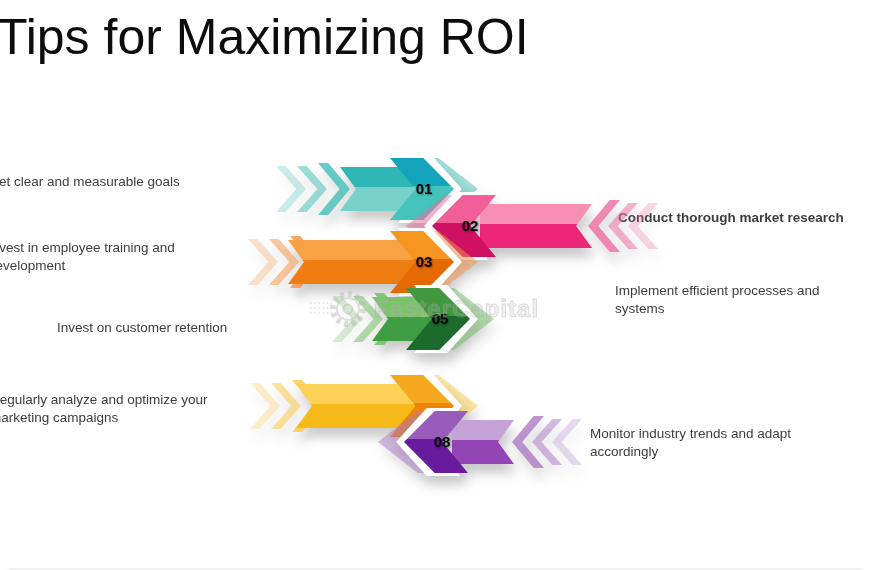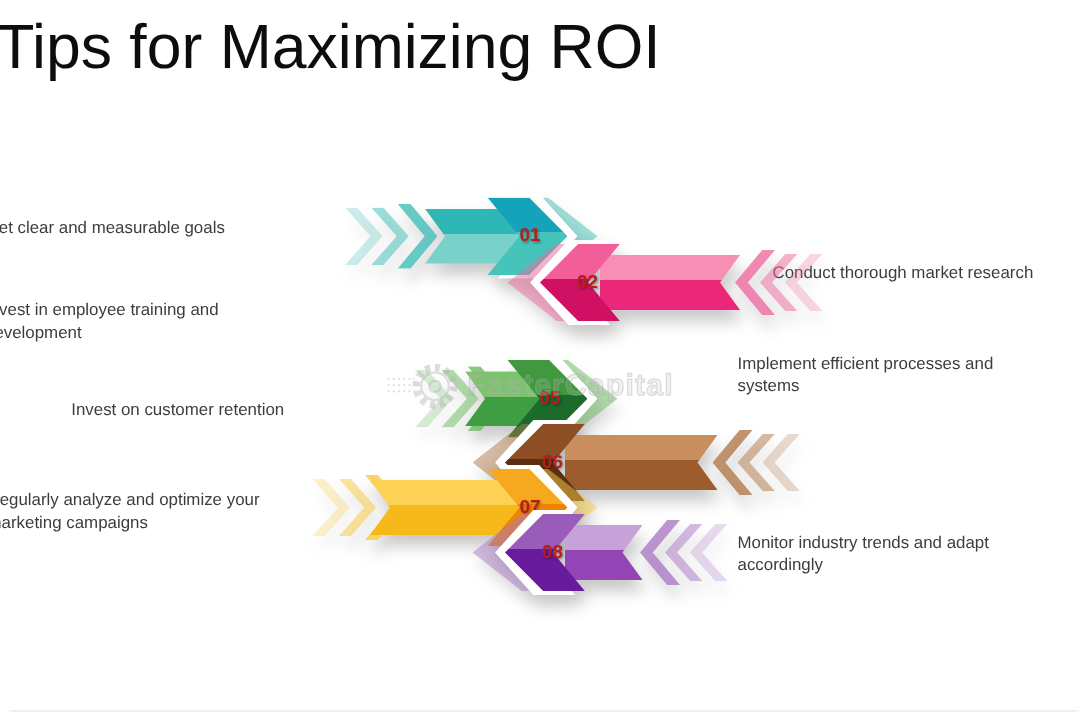--- a/index.html
+++ b/index.html
@@ -9,22 +9,22 @@
   
   .title{position:absolute;left:-3px;top:8px;margin:0;font-size:50px;font-weight:400;
          color:#0d0d0d;letter-spacing:0;white-space:nowrap;}
 
   
   .lbl{position:absolute;font-size:13.5px;line-height:18px;color:#3d3d3d;}
   .l1{left:-10px;top:173px;width:240px;}
   .l2{left:-12px;top:239px;width:206px;}
   .l3{left:57px;top:319px;width:240px;}
   .l4{left:-10px;top:391px;width:234px;}
-  .l5{left:618px;top:209px;width:240px;}
-  .l6{left:590px;top:282px;width:222px;}
+  .l5{left:618px;top:209px;width:240px;font-weight:bold;}
+  .l6{left:615px;top:282px;width:222px;}
   .l7{left:623px;top:353px;width:210px;}
   .l8{left:590px;top:425px;width:224px;}
 
   
   .arrow{position:absolute;left:0;width:870px;height:62px;
          filter:drop-shadow(3px 9px 6px rgba(110,110,110,.38));}
   .r1{top:158px;z-index:2;--tail:276px;--bl:340px;--bw:86px;}
   .r2{top:195px;z-index:3;margin-left:28px;--tail:560px;--bl:452px;--bw:112px;}
   .r3{top:231px;z-index:4;--tail:248px;--bl:288px;--bw:138px;}
   .r4{top:267px;z-index:5;--tail:533px;--bl:452px;--bw:84px;}
@@ -36,21 +36,21 @@
   .arrow span{position:absolute;display:block;}
   .body{top:9px;height:44px;left:var(--bl);width:var(--bw);
         background:linear-gradient(180deg,var(--c1) 0,var(--c1) 46%,var(--c2) 46%,var(--c2) 100%);}
   .head{top:0;height:62px;width:64px;
         background:linear-gradient(180deg,var(--c3) 0,var(--c3) 45%,var(--c4) 45%,var(--c4) 100%);}
   .hbg{top:-3px;height:68px;width:64px;background:#fff;}
   .echo{top:0;height:62px;width:64px;background:var(--c5);opacity:.5;}
   .tc{top:8px;height:46px;width:30px;background:var(--c5);}
   .tc.t3{top:5px;height:52px;width:32px;}
   .num{top:0;height:62px;width:44px;line-height:62px;text-align:center;
-       font-size:15px;font-weight:bold;color:#b91c1c;text-shadow:1px 1px 2px rgba(0,0,0,.35);}
+       font-size:15px;font-weight:bold;color:#000000;text-shadow:1px 1px 2px rgba(0,0,0,.35);}
 
   
   .right .body{clip-path:polygon(0 0,100% 0,100% 100%,0 100%,16px 50%);}
   .right .head,.right .hbg{clip-path:polygon(0 0,52% 0,100% 50%,52% 100%,0 100%,40% 50%);}
   .right .echo{clip-path:polygon(0 0,38% 0,100% 50%,38% 100%,0 100%,62% 50%);}
   .right .tc{clip-path:polygon(0 0,32% 0,100% 50%,32% 100%,0 100%,68% 50%);}
   .right .head{left:390px;} .right .hbg{left:398px;} .right .echo{left:414px;} .right .num{left:402px;}
   .right .t1{left:var(--tail);opacity:.28;}
   .right .t2{left:calc(var(--tail) + 21px);opacity:.52;}
   .right .t3{left:calc(var(--tail) + 42px);opacity:.8;}
@@ -103,53 +103,52 @@
     <span class="tc t1"></span>
     <span class="tc t2"></span>
     <span class="tc t3"></span>
     <span class="body"></span>
     <span class="echo"></span>
     <span class="hbg"></span>
     <span class="head"></span>
     <span class="num">02</span>
   </div>
 
+  <div class="arrow right r3" style="--c1: #F9A145; --c2: #F07D12; --c3: #F6951F; --c4: #E56A06; --c5: #F59445;">
+    <span class="tc t1"></span>
+    <span class="tc t2"></span>
+    <span class="tc t3"></span>
+    <span class="body"></span>
+    <span class="echo"></span>
+    <span class="hbg"></span>
+    <span class="head"></span>
+    <span class="num">03</span>
+  </div>
 
 
   <div class="arrow right r5" style="--c1: #7CC36C; --c2: #3F9E42; --c3: #41983F; --c4: #1C6B2C; --c5: #6CBB60;">
     <span class="tc t1"></span>
     <span class="tc t2"></span>
     <span class="tc t3"></span>
     <span class="body"></span>
     <span class="echo"></span>
     <span class="hbg"></span>
     <span class="head"></span>
     <span class="num">05</span>
   </div>
 
-  <div class="arrow left r6" style="--c1: #C98E5E; --c2: #9C5C2D; --c3: #8E4E24; --c4: #5D2E11; --c5: #B07A4B;">
-    <span class="tc t1"></span>
-    <span class="tc t2"></span>
-    <span class="tc t3"></span>
-    <span class="body"></span>
-    <span class="echo"></span>
-    <span class="hbg"></span>
-    <span class="head"></span>
-    <span class="num">06</span>
-  </div>
 
   <div class="arrow right r7" style="--c1: #FDD155; --c2: #F7B91A; --c3: #F6A81E; --c4: #F08404; --c5: #F9CA43;">
     <span class="tc t1"></span>
     <span class="tc t2"></span>
     <span class="tc t3"></span>
     <span class="body"></span>
     <span class="echo"></span>
     <span class="hbg"></span>
     <span class="head"></span>
-    <span class="num">07</span>
   </div>
 
   <div class="arrow left r8" style="--c1: #C5A3D9; --c2: #9445B5; --c3: #9A5CBB; --c4: #681B9C; --c5: #AC7BC6;">
     <span class="tc t1"></span>
     <span class="tc t2"></span>
     <span class="tc t3"></span>
     <span class="body"></span>
     <span class="echo"></span>
     <span class="hbg"></span>
     <span class="head"></span>

